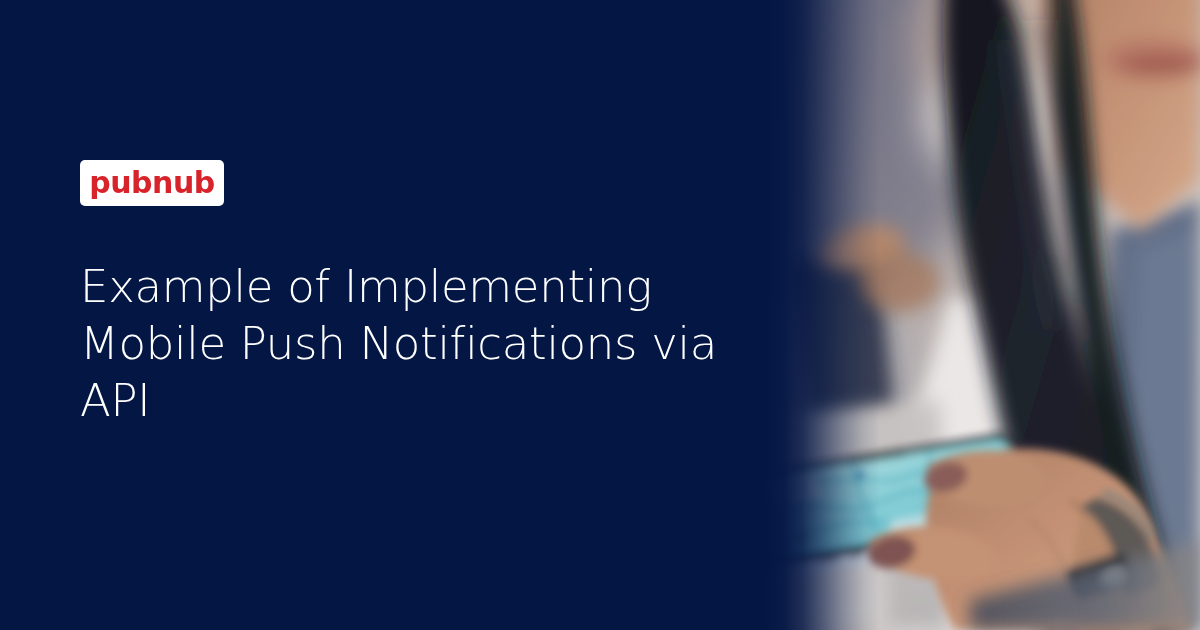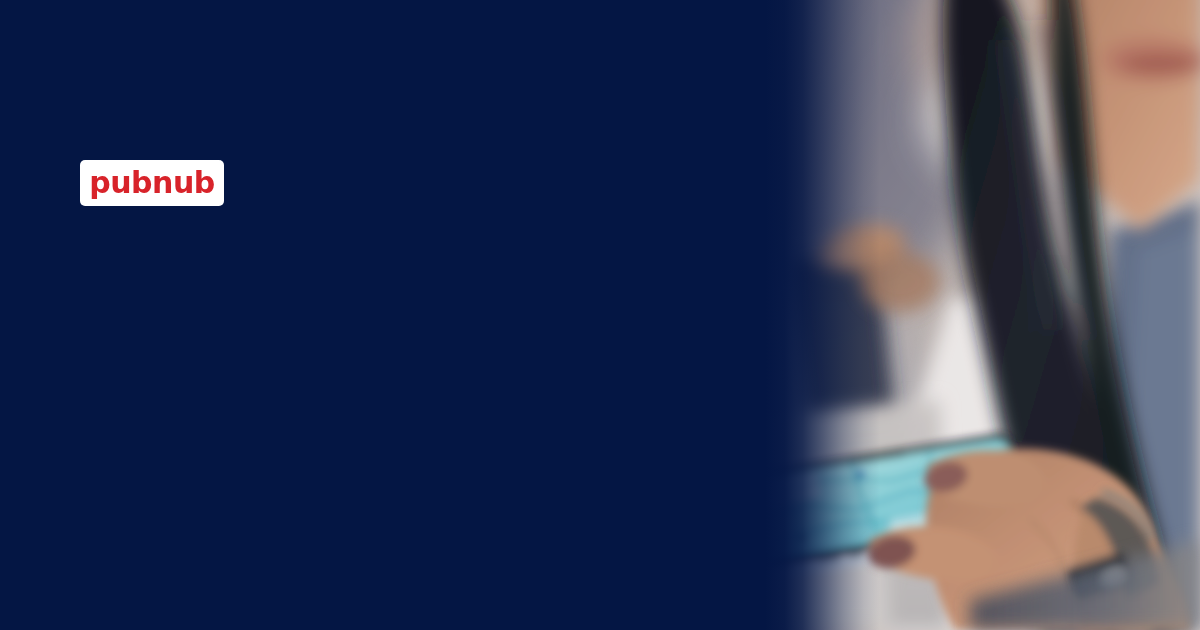--- a/index.html
+++ b/index.html
@@ -263,16 +263,17 @@
   <div class="navy-block"></div>
 
   <div class="fade-overlay"></div>
 
   <div class="content">
 
     <div class="logo">
       <span class="logo-word">pubnub</span>
     </div>
 
+    <h1 class="headline"><span>Example of Implementing Mobile Push Notifications via API</span></h1>
 
   </div>
 
 </div>
 
 </body></html>

